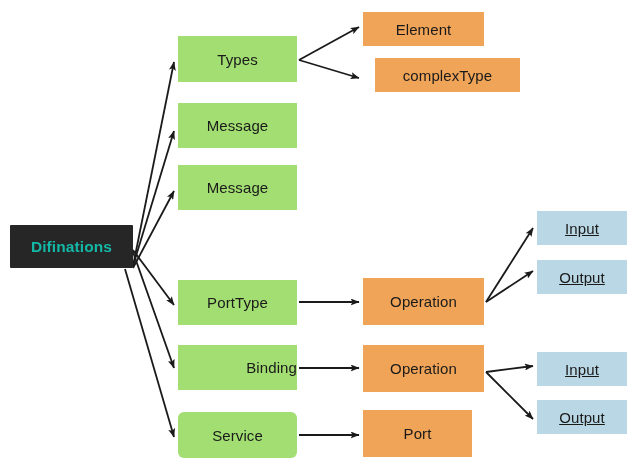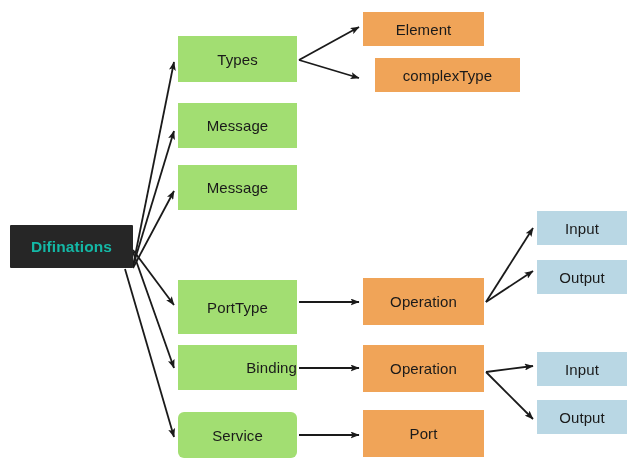--- a/index.html
+++ b/index.html
@@ -45,20 +45,21 @@
     border-radius: 1px;
   }
   .node.green {
     background: #a2de72;
   }
   .node.orange {
     background: #f0a458;
   }
   .node.blue {
     background: #b9d7e4;
+    text-decoration: underline;
   }
   .node-label {
     pointer-events: none;
   }
 </style>
 </head>
 <body>
 
 <div id="canvas">
 
@@ -93,42 +94,42 @@
       </div>
       <div class="node green" style="left: 178px; top: 36px; width: 119px; height: 46px;">
         <span class="node-label">Types</span>
       </div>
       <div class="node green" style="left: 178px; top: 103px; width: 119px; height: 45px;">
         <span class="node-label">Message</span>
       </div>
       <div class="node green" style="left: 178px; top: 165px; width: 119px; height: 45px;">
         <span class="node-label">Message</span>
       </div>
-      <div class="node green" style="left: 178px; top: 280px; width: 119px; height: 54px;">
+      <div class="node green" style="left: 178px; top: 280px; width: 119px; height: 45px;">
         <span class="node-label">PortType</span>
       </div>
       <div class="node green" style="left: 178px; top: 345px; width: 119px; height: 45px; justify-content: flex-end;">
         <span class="node-label">Binding</span>
       </div>
       <div class="node green" style="left: 178px; top: 412px; width: 119px; height: 46px; border-radius: 6px;">
         <span class="node-label">Service</span>
       </div>
       <div class="node orange" style="left: 363px; top: 12px; width: 121px; height: 34px;">
         <span class="node-label">Element</span>
       </div>
       <div class="node orange" style="left: 363px; top: 58px; width: 145px; height: 34px; margin-left: 12px;">
         <span class="node-label">complexType</span>
       </div>
       <div class="node orange" style="left: 363px; top: 278px; width: 121px; height: 47px;">
         <span class="node-label">Operation</span>
       </div>
       <div class="node orange" style="left: 363px; top: 345px; width: 121px; height: 47px;">
         <span class="node-label">Operation</span>
       </div>
-      <div class="node orange" style="left: 363px; top: 410px; width: 121px; height: 47px;">
+      <div class="node orange" style="left: 363px; top: 410px; width: 109px; height: 47px;">
         <span class="node-label">Port</span>
       </div>
       <div class="node blue" style="left: 537px; top: 211px; width: 90px; height: 34px;">
         <span class="node-label">Input</span>
       </div>
       <div class="node blue" style="left: 537px; top: 260px; width: 90px; height: 34px;">
         <span class="node-label">Output</span>
       </div>
       <div class="node blue" style="left: 537px; top: 352px; width: 90px; height: 34px;">
         <span class="node-label">Input</span>

